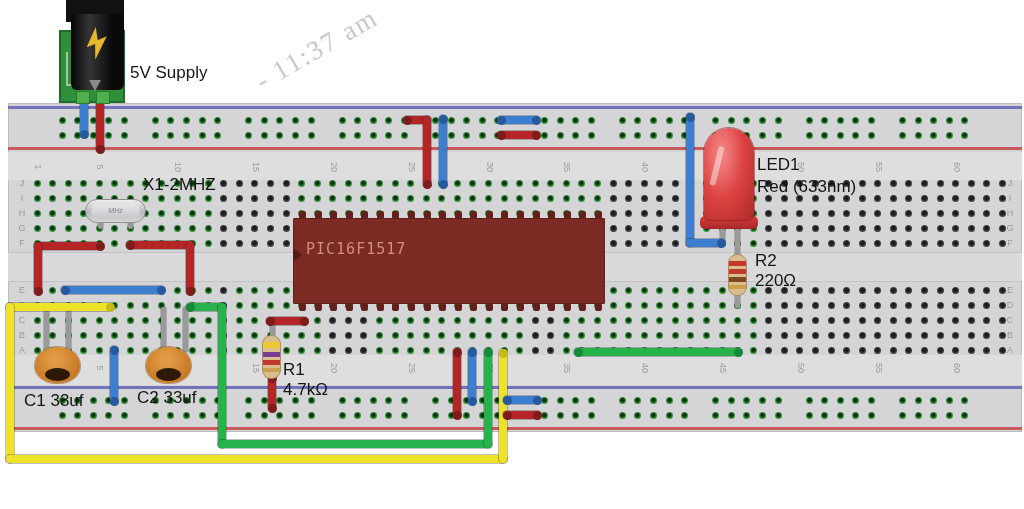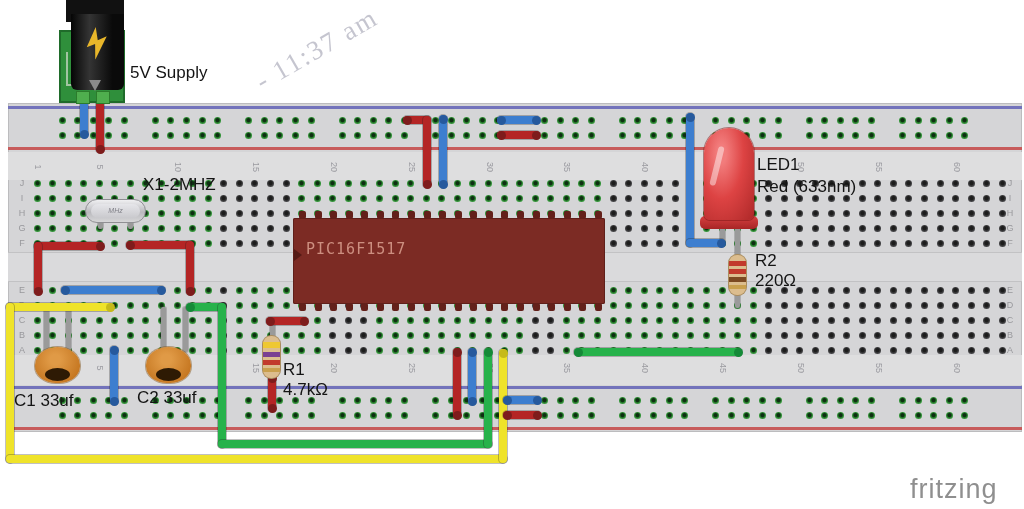--- a/index.html
+++ b/index.html
@@ -1132,17 +1132,16 @@
   <div class="cap-mark" id="c2-mark"></div>
 
   <div class="lbl" style="left:130px;top:63px">5V Supply</div>
   <div class="lbl" style="left:143px;top:175px">X1-2MHZ</div>
   <div class="lbl" style="left:757px;top:155px">LED1</div>
   <div class="lbl" style="left:757px;top:177px">Red (633nm)</div>
   <div class="lbl" style="left:755px;top:251px">R2</div>
   <div class="lbl" style="left:755px;top:271px">220Ω</div>
   <div class="lbl" style="left:283px;top:360px">R1</div>
   <div class="lbl" style="left:283px;top:380px">4.7kΩ</div>
-  <div class="lbl" style="left:14px;top:391px">C1 33uf</div>
+  <div class="lbl" style="left:24px;top:391px">C1 33uf</div>
   <div class="lbl" style="left:137px;top:388px">C2 33uf</div>
   <div class="abs" id="watermark">- 11:37 am</div>
-  <div class="abs" id="brand">fritzing</div>
 </div>
 
 </body></html>

